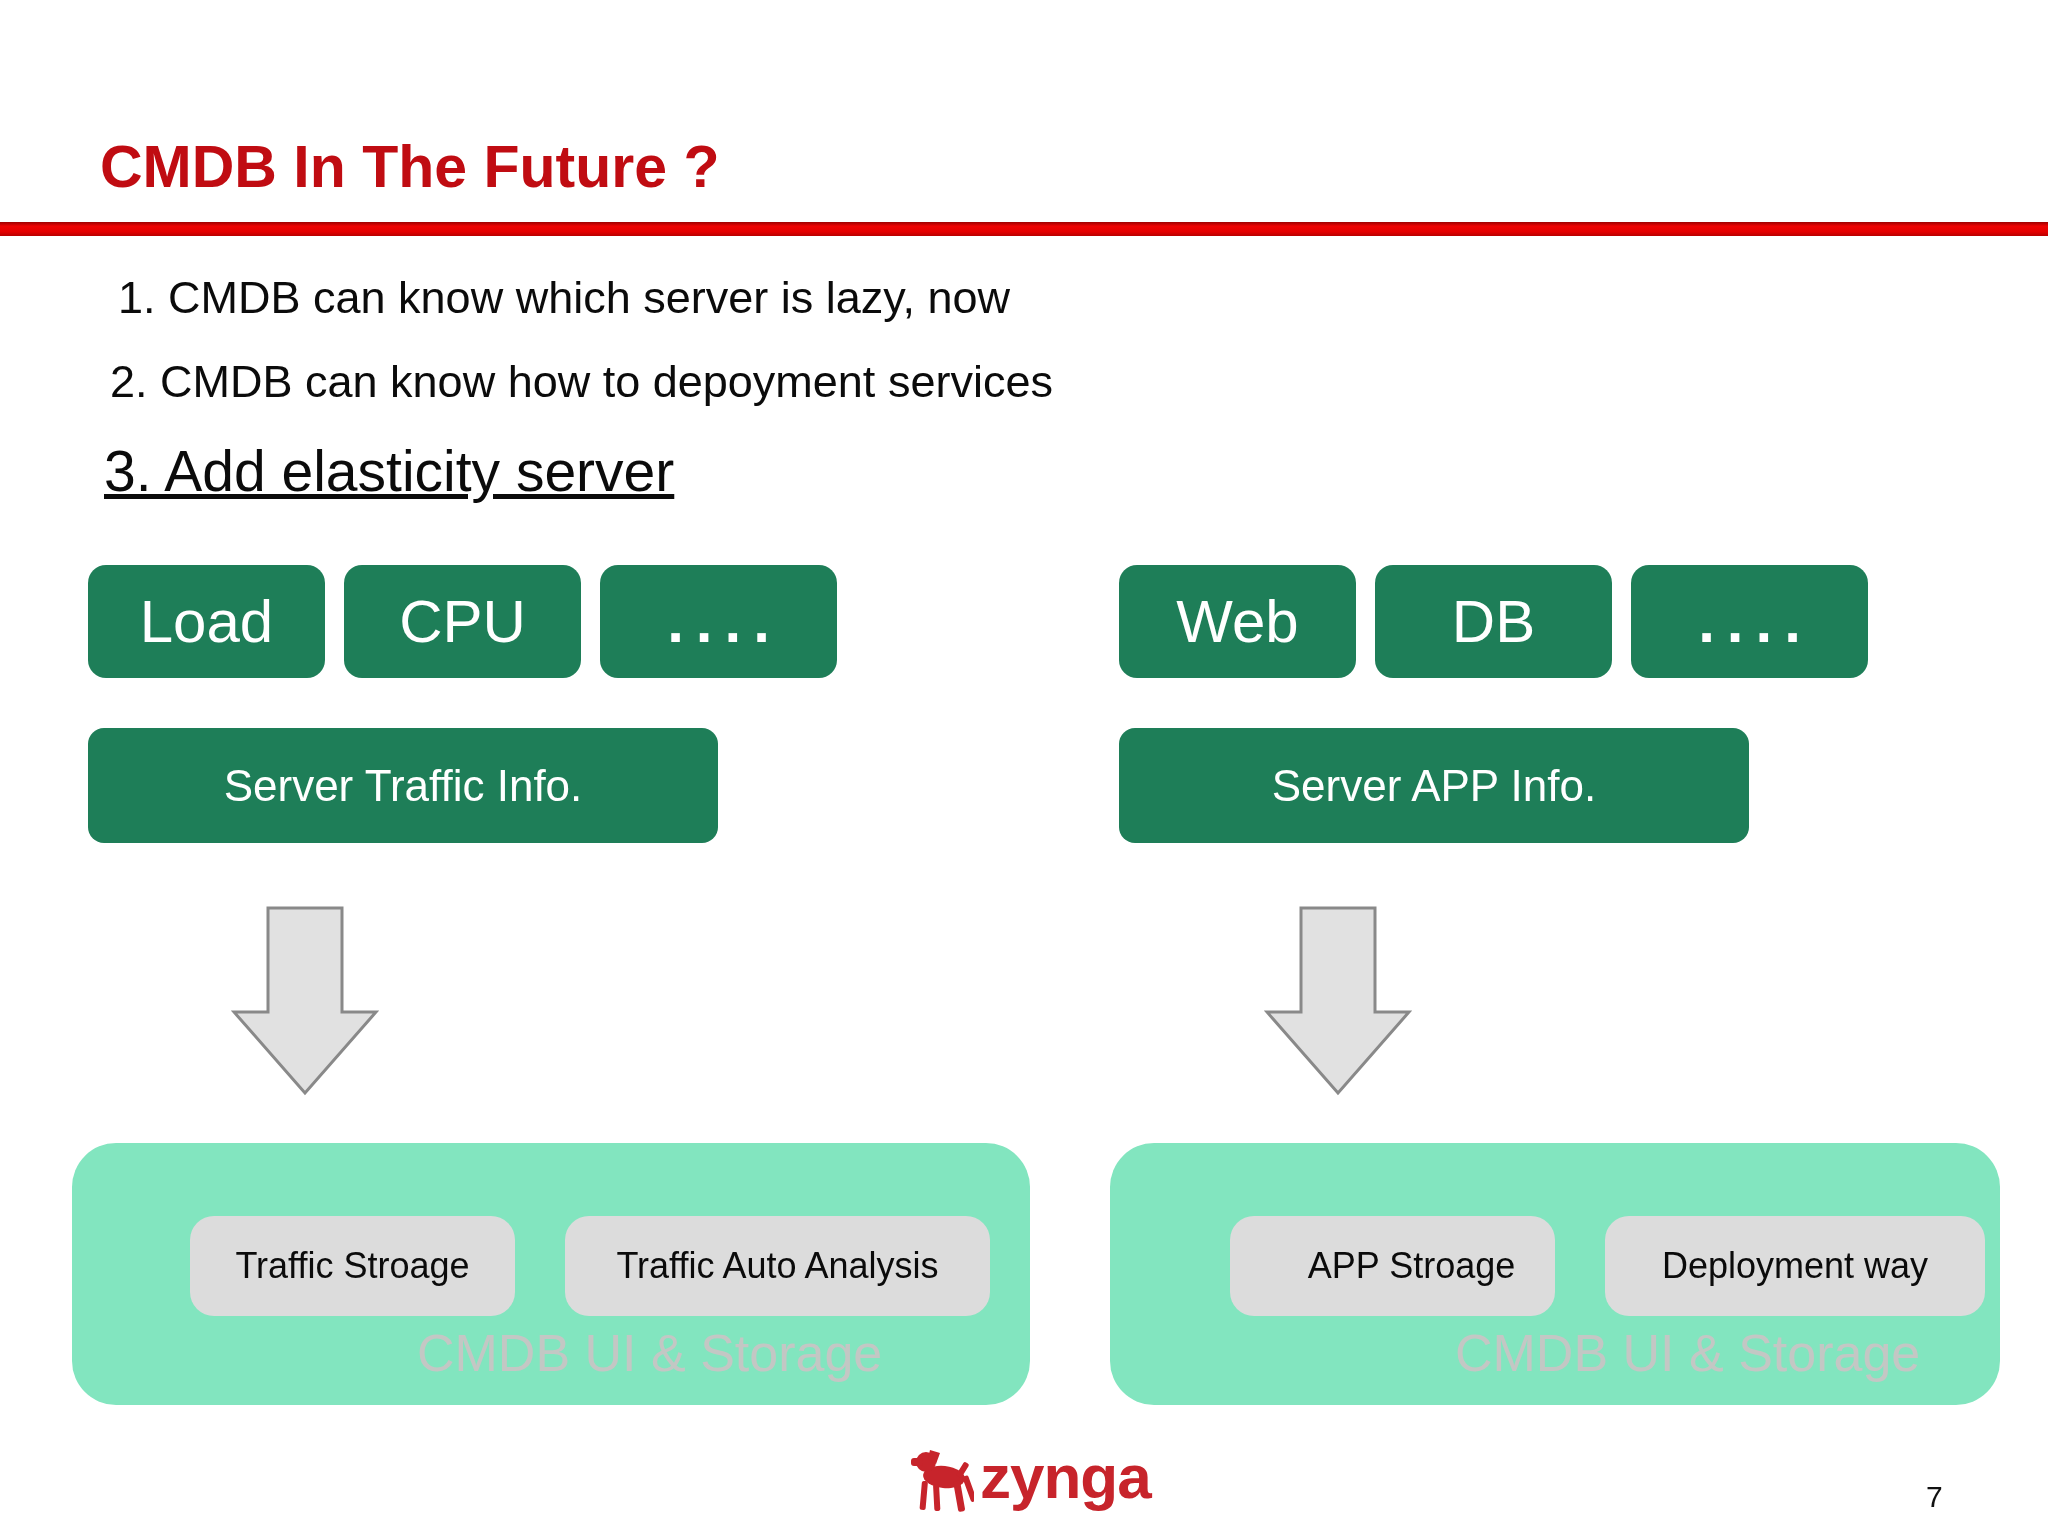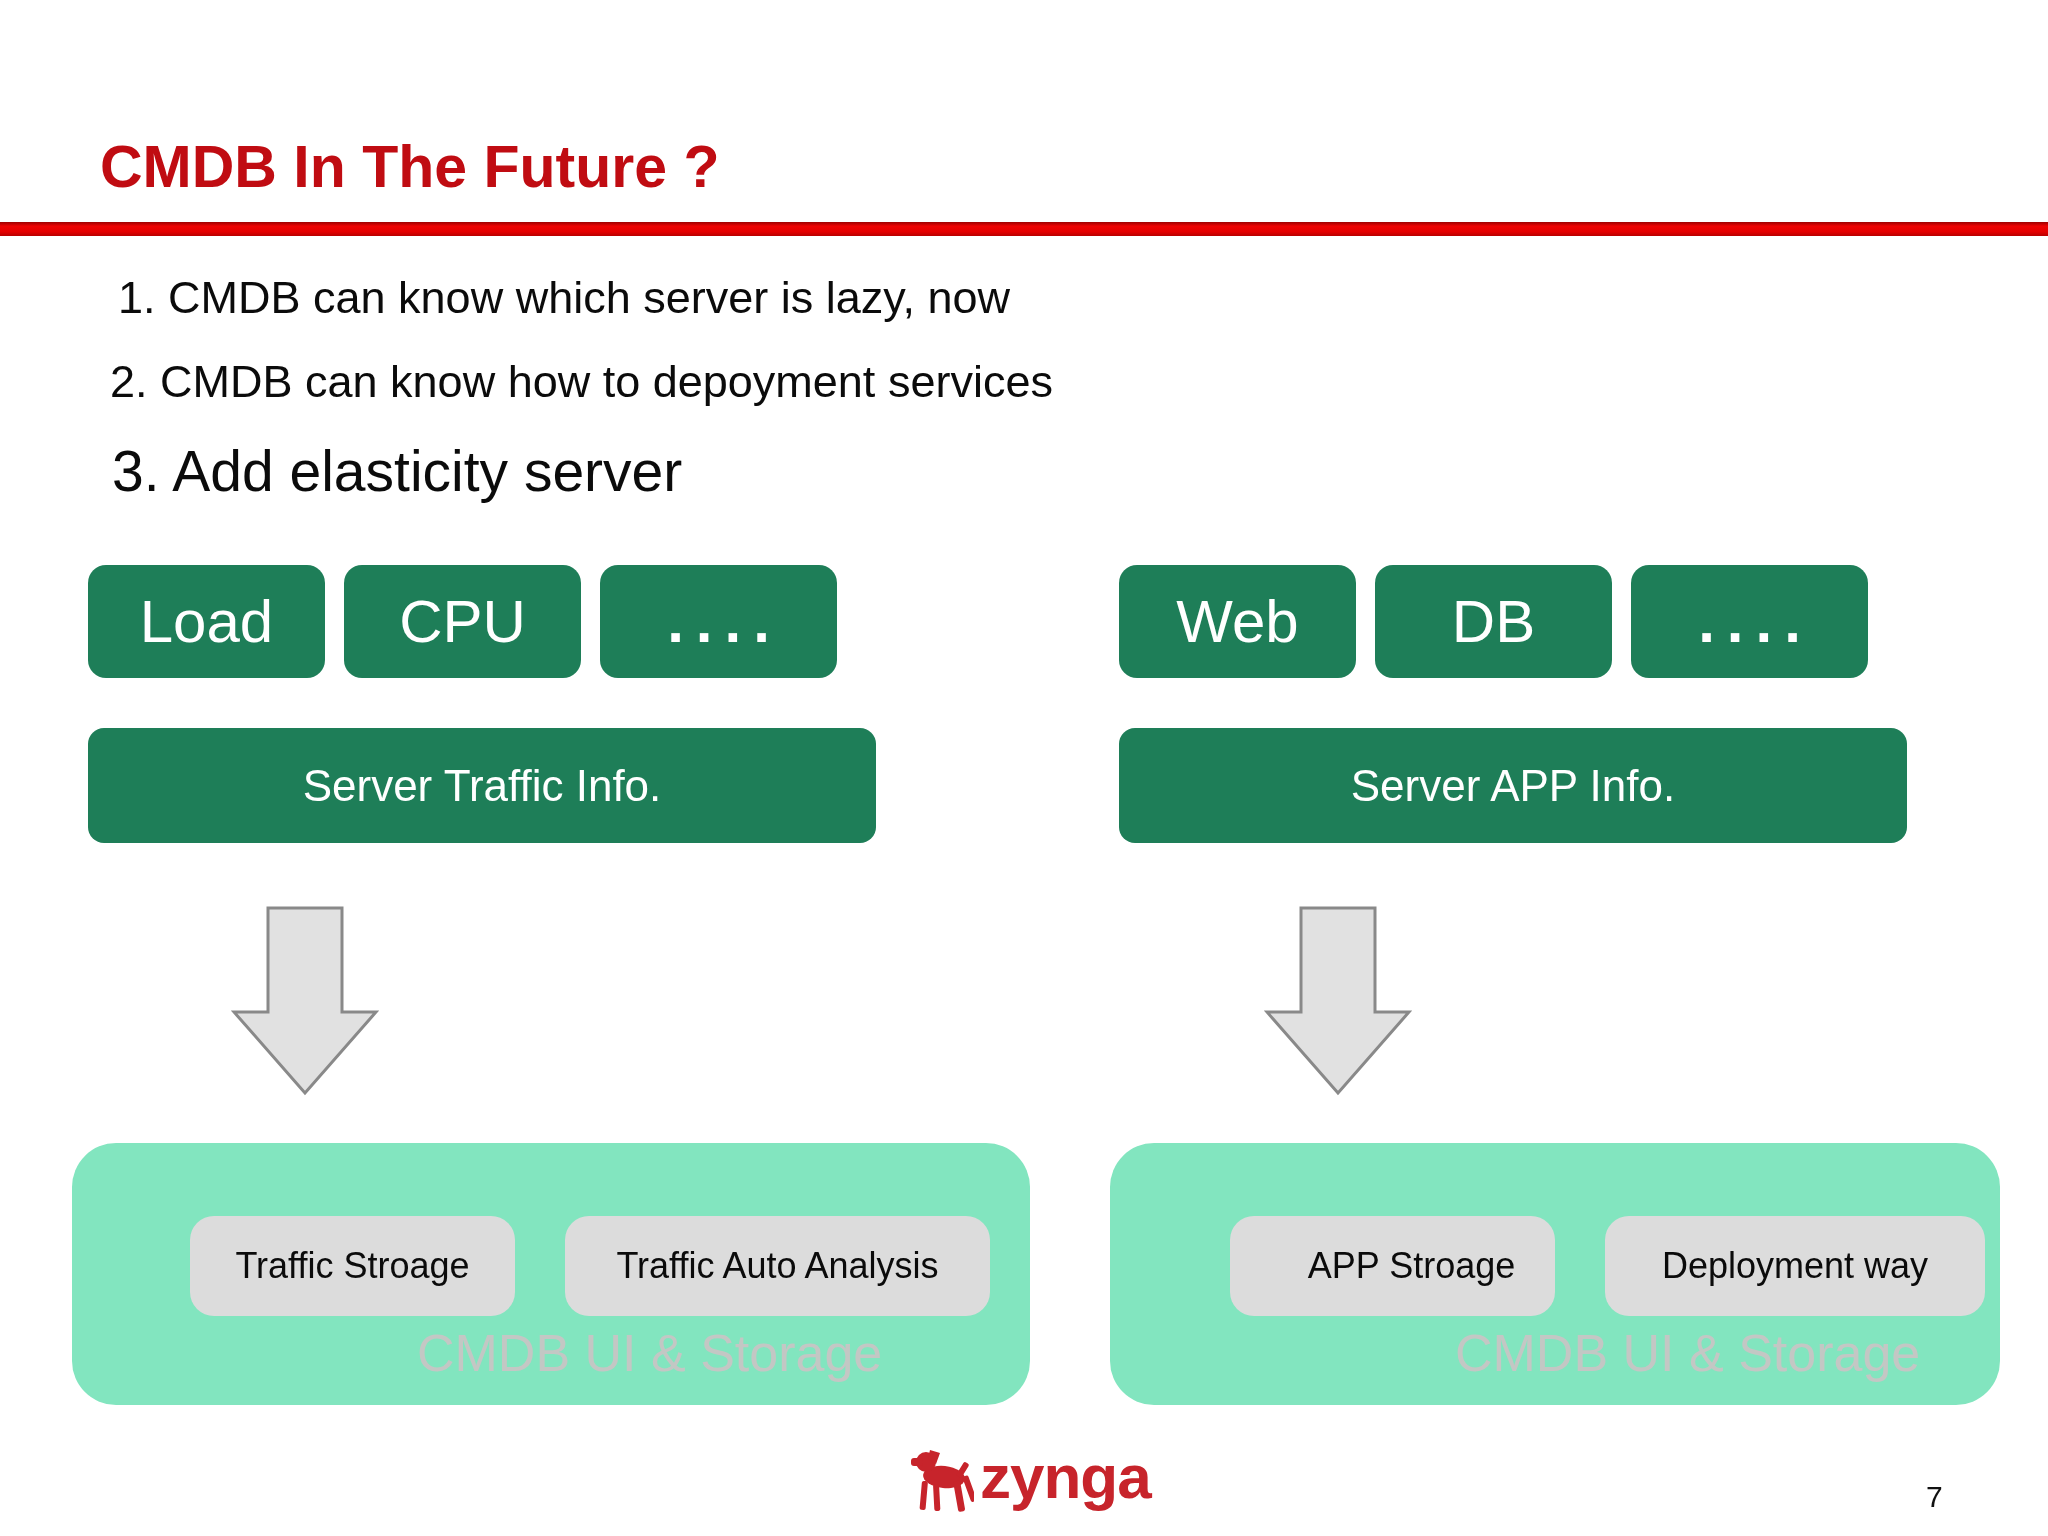--- a/index.html
+++ b/index.html
@@ -13,34 +13,34 @@
     letter-spacing: 0px; white-space: nowrap; margin-top: 35px;
   }
   .title-divider {
     position: absolute; left: 0; top: 222px; width: 2048px; height: 14px;
     background: linear-gradient(180deg, #9d0000 0%, #ee0303 30%, #e40000 70%, #b80000 100%);
   }
 
   .bullet { position: absolute; color: #0b0b0b; white-space: nowrap; }
   .bullet-1 { left: 118px; top: 272px; font-size: 45px; }
   .bullet-2 { left: 110px; top: 356px; font-size: 45px; }
-  .bullet-3 { left: 112px; top: 438px; font-size: 57px; }
+  .bullet-3 { left: 104px; top: 438px; font-size: 57px; text-decoration: underline; }
 
   .metric {
     position: absolute; top: 565px; width: 237px; height: 113px;
     background: #1e7e58; border-radius: 18px;
     display: flex; align-items: center; justify-content: center;
     color: #ffffff; font-size: 60px;
   }
   .m-l1 { left: 88px; }   .m-l2 { left: 344px; }  .m-l3 { left: 600px; }
   .m-r1 { left: 1119px; } .m-r2 { left: 1375px; } .m-r3 { left: 1631px; }
   .dots { font-weight: bold; letter-spacing: 12px; padding-left: 12px; }
 
   .info-bar {
-    position: absolute; top: 728px; width: 788px; height: 115px;
+    position: absolute; top: 728px; width: 630px; height: 115px;
     background: #1e7e58; border-radius: 16px;
     display: flex; align-items: center; justify-content: center;
     color: #ffffff; font-size: 44px;
   }
   .info-left { left: 88px; }
   .info-right { left: 1119px; }
 
   .down-arrow { position: absolute; top: 905px; width: 148px; height: 192px; }
   .arrow-left { left: 231px; }
   .arrow-right { left: 1264px; }

